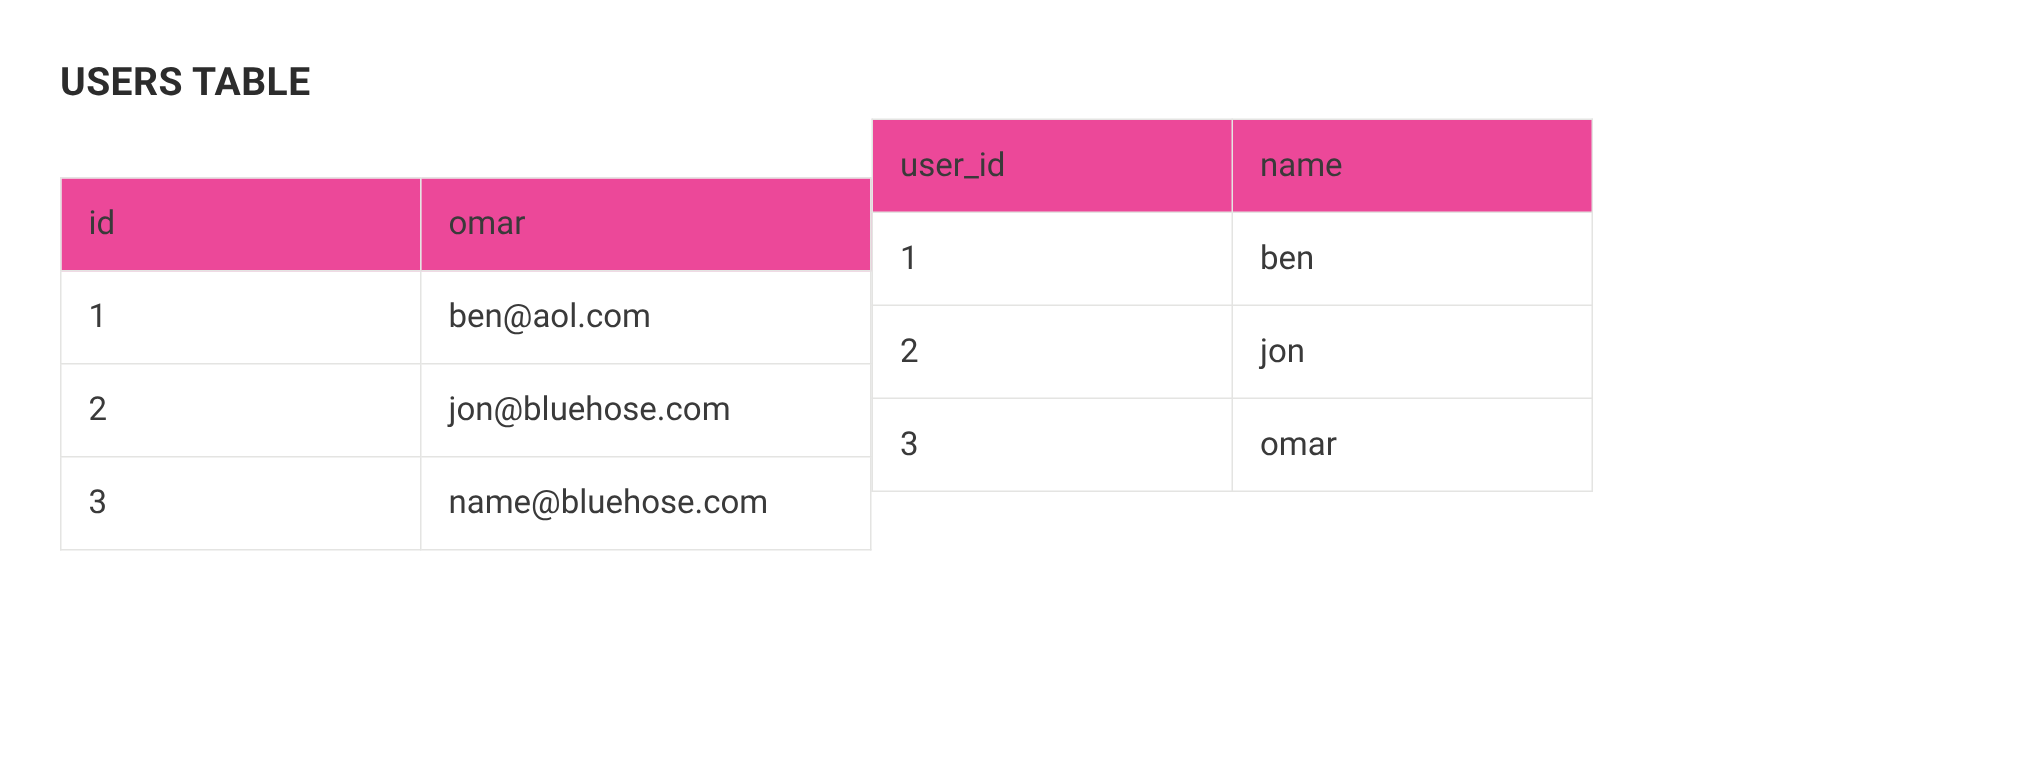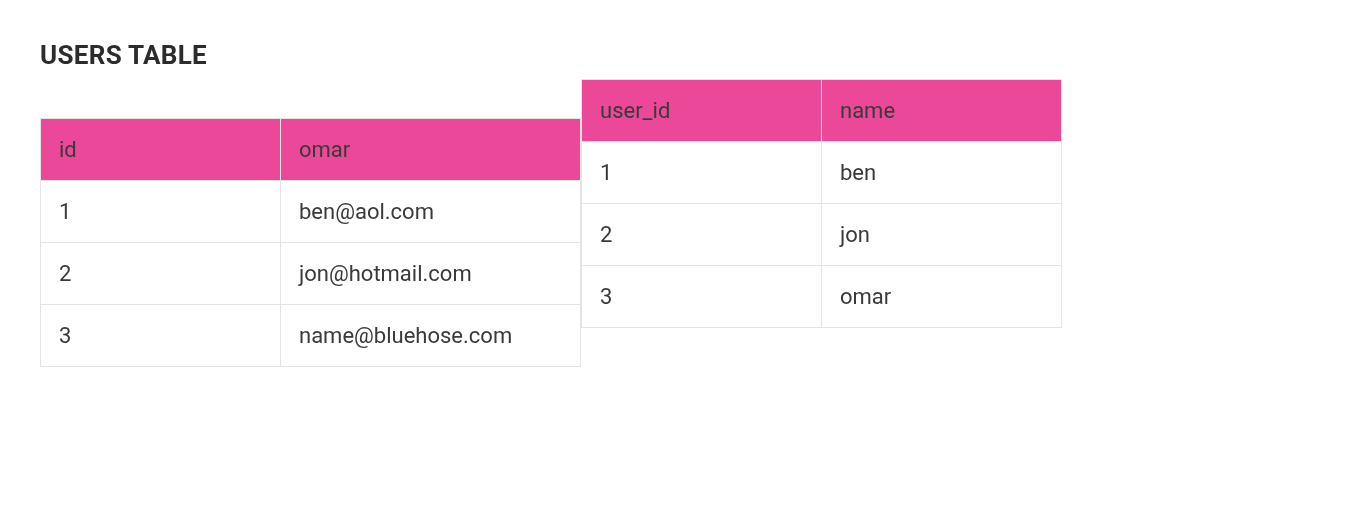--- a/index.html
+++ b/index.html
@@ -78,21 +78,21 @@
           <th>omar</th>
         </tr>
       </thead>
       <tbody>
         <tr>
           <td>1</td>
           <td>ben@aol.com</td>
         </tr>
         <tr>
           <td>2</td>
-          <td>jon@hotmail.com</td>
+          <td>jon@bluehose.com</td>
         </tr>
         <tr>
           <td>3</td>
           <td>name@bluehose.com</td>
         </tr>
       </tbody>
     </table>
   </div>
 
   <div class="section">

